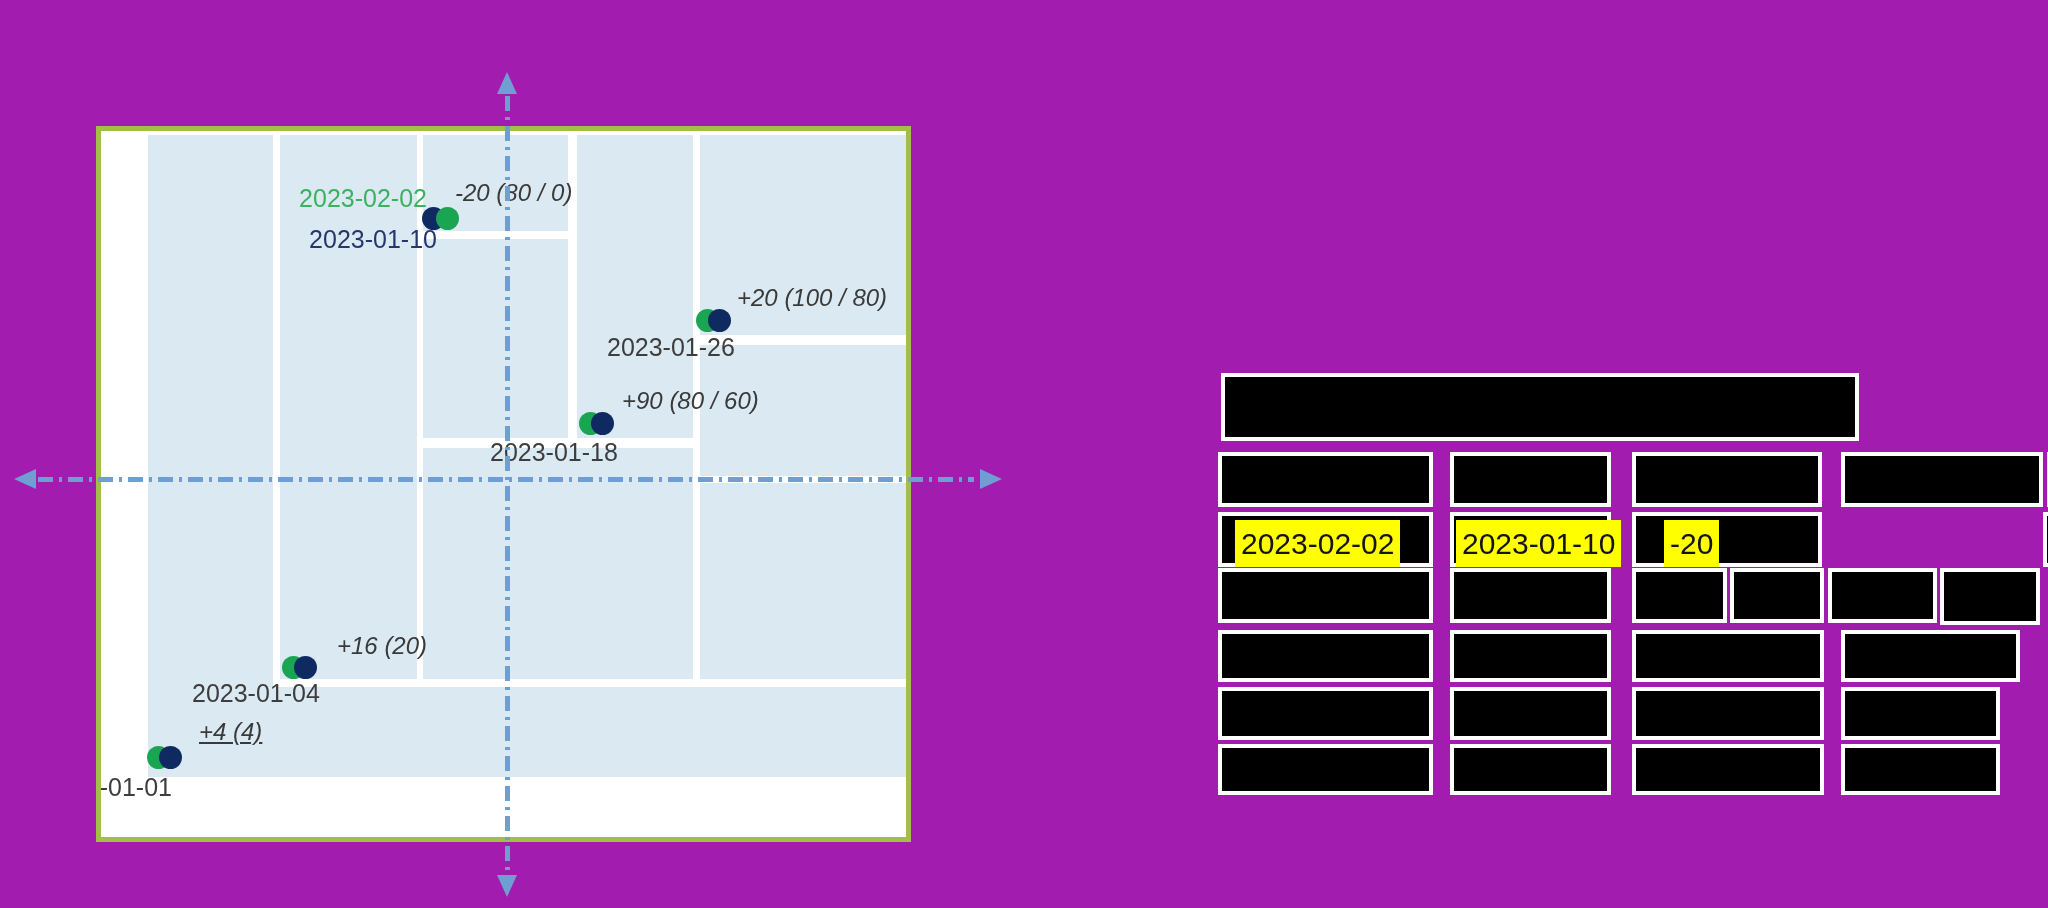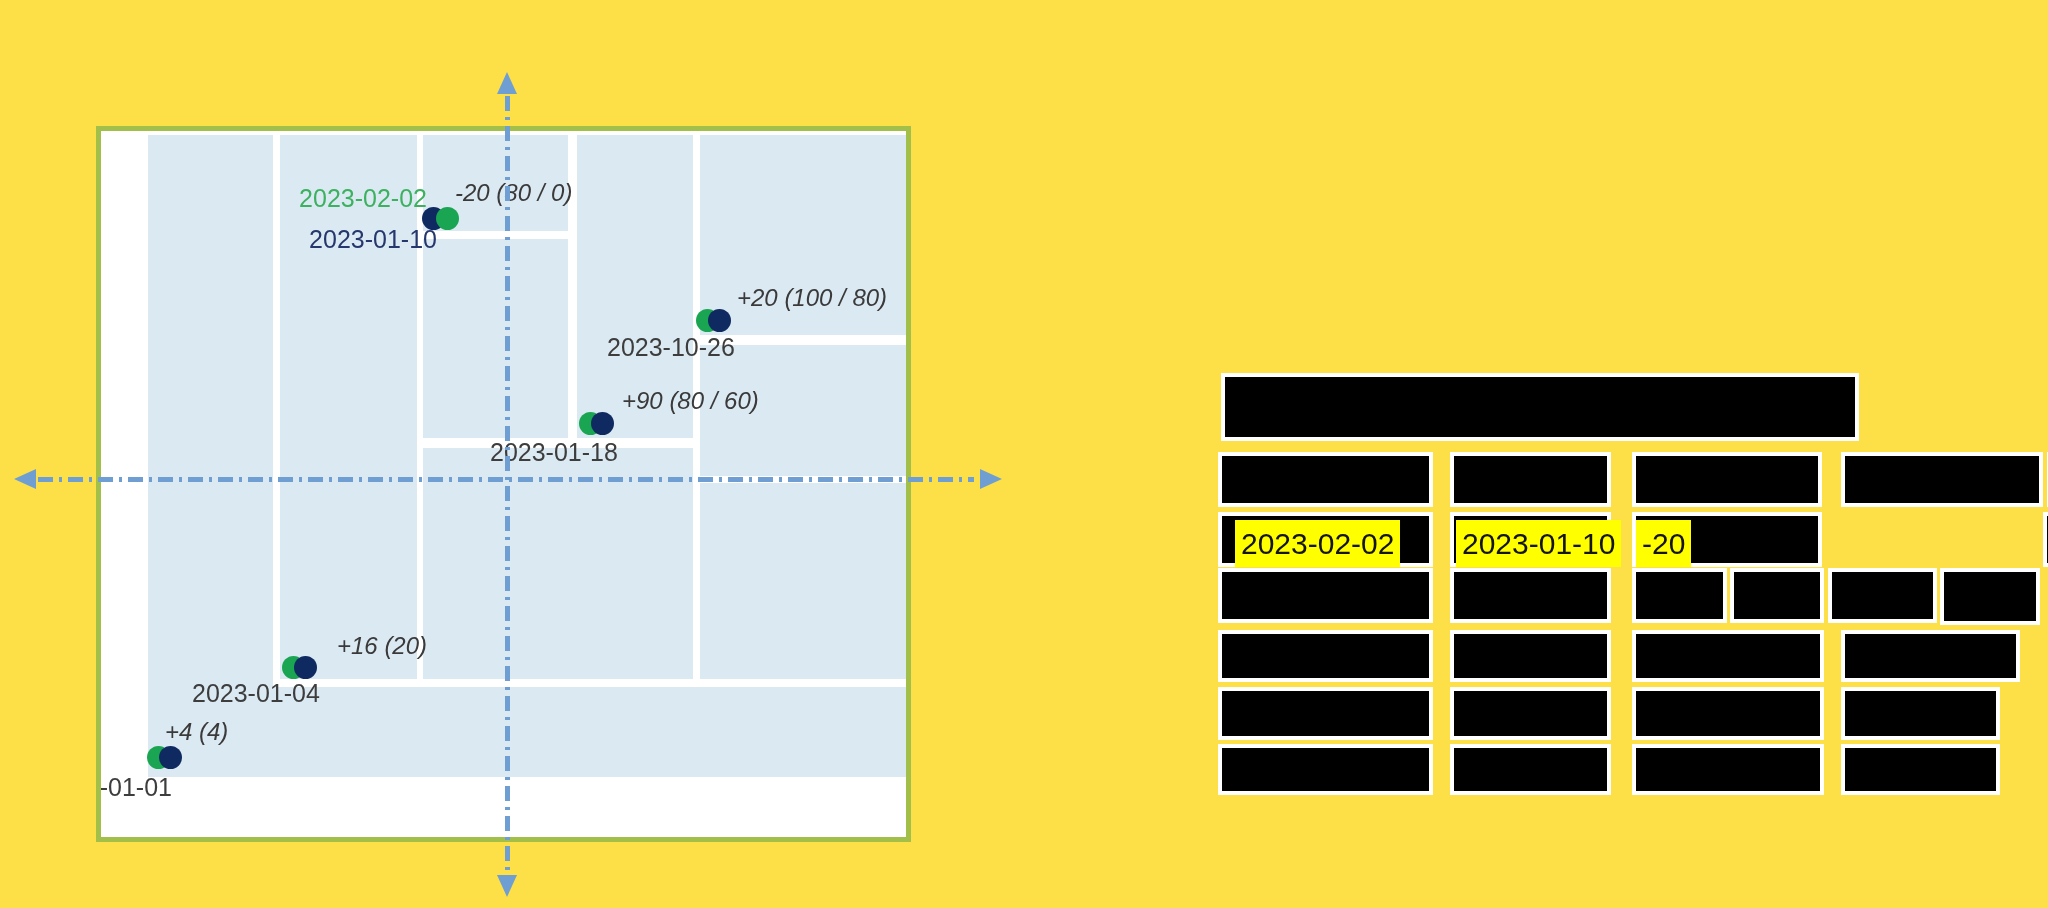--- a/index.html
+++ b/index.html
@@ -1,16 +1,16 @@
 <!DOCTYPE html>
 <html><head>
 <meta charset="utf-8">
 <style>
   html,body{margin:0;padding:0;background:#000;}
-  #canvas{position:relative;width:2048px;height:908px;background:#fde047;overflow:hidden;
+  #canvas{position:relative;width:2048px;height:908px;background:#a21caf;overflow:hidden;
           font-family:"Liberation Sans",sans-serif;}
 
   
   #chart{position:absolute;left:96px;top:126px;width:815px;height:716px;
          box-sizing:border-box;border:5px solid #a2bf4a;background:#fff;overflow:hidden;z-index:1;}
   .panel{position:absolute;background:#dbe9f2;}
   .dot{position:absolute;width:23px;height:23px;border-radius:50%;}
   .dot.green{background:#19a551;}
   .dot.navy{background:#0f2a60;}
   .lbl{position:absolute;font-size:25px;color:#3d3d3d;white-space:nowrap;transform:translate(0,-50%);}
@@ -25,21 +25,21 @@
      background:repeating-linear-gradient(90deg,#6f9ed2 0 15px,transparent 15px 21px,#6f9ed2 21px 24px,transparent 24px 30px);}
   .axis-v{position:absolute;width:5px;z-index:5;
      background:repeating-linear-gradient(180deg,#6f9ed2 0 15px,transparent 15px 21px,#6f9ed2 21px 24px,transparent 24px 30px);}
   .arr{position:absolute;width:0;height:0;z-index:5;}
   .arr.up{border-left:10px solid transparent;border-right:10px solid transparent;border-bottom:22px solid #6f9ed2;}
   .arr.down{border-left:10px solid transparent;border-right:10px solid transparent;border-top:22px solid #6f9ed2;}
   .arr.left{border-top:10px solid transparent;border-bottom:10px solid transparent;border-right:22px solid #6f9ed2;}
   .arr.right{border-top:10px solid transparent;border-bottom:10px solid transparent;border-left:22px solid #6f9ed2;}
 
   
-  .tcell{position:absolute;box-sizing:border-box;border:4px solid #fff;background:#000;}
+  .tcell{position:absolute;box-sizing:border-box;border:4px solid #fff;background:#000;padding-left:28px;}
   .hl{display:inline-block;background:#ffff00;color:#141414;font-size:30px;line-height:47px;
       padding:0 6px;margin-top:4px;white-space:nowrap;}
 </style>
 </head>
 <body>
 
 <div id="canvas">
 
   <div id="chart">
 
@@ -54,35 +54,35 @@
     <div class="panel" style="left:322px;top:317px;width:270px;height:231px;"></div>
     <div class="panel" style="left:47px;top:556px;width:758px;height:90px;"></div>
 
     <div class="lbl green r" style="left:326px;top:67px;">2023-02-02</div>
     <div class="lbl navy r" style="left:336px;top:108px;">2023-01-10</div>
     <div class="ann" style="left:354px;top:62px;">-20 (80 / 0)</div>
     <div class="dot navy" style="left:321px;top:76px;"></div>
     <div class="dot green" style="left:335px;top:76px;"></div>
 
     <div class="ann" style="left:636px;top:167px;text-align:center;">+20 (100 / 80)</div>
-    <div class="lbl" style="left:506px;top:216px;">2023-10-26</div>
+    <div class="lbl" style="left:506px;top:216px;">2023-01-26</div>
     <div class="dot green" style="left:595px;top:178px;"></div>
     <div class="dot navy" style="left:607px;top:178px;"></div>
 
     <div class="ann" style="left:521px;top:270px;">+90 (80 / 60)</div>
     <div class="lbl" style="left:389px;top:321px;">2023-01-18</div>
     <div class="dot green" style="left:478px;top:281px;"></div>
     <div class="dot navy" style="left:490px;top:281px;"></div>
 
     <div class="ann" style="left:236px;top:515px;">+16 (20)</div>
     <div class="lbl" style="left:91px;top:562px;">2023-01-04</div>
     <div class="dot green" style="left:181px;top:525px;"></div>
     <div class="dot navy" style="left:193px;top:525px;"></div>
 
-    <div class="ann" style="left:64px;top:601px;">+4 (4)</div>
+    <div class="ann" style="left:98px;top:601px;text-decoration:underline;">+4 (4)</div>
     <div class="lbl r" style="left:71px;top:656px;">2023-01-01</div>
     <div class="dot green" style="left:46px;top:615px;"></div>
     <div class="dot navy" style="left:58px;top:615px;"></div>
   </div>
 
   <div class="axis-v" style="left:505px;top:96px;height:779px;"></div>
   <div class="axis-h" style="left:38px;top:477px;width:936px;"></div>
   <div class="arr up" style="left:497px;top:72px;"></div>
   <div class="arr down" style="left:497px;top:875px;"></div>
   <div class="arr left" style="left:14px;top:469px;"></div>

